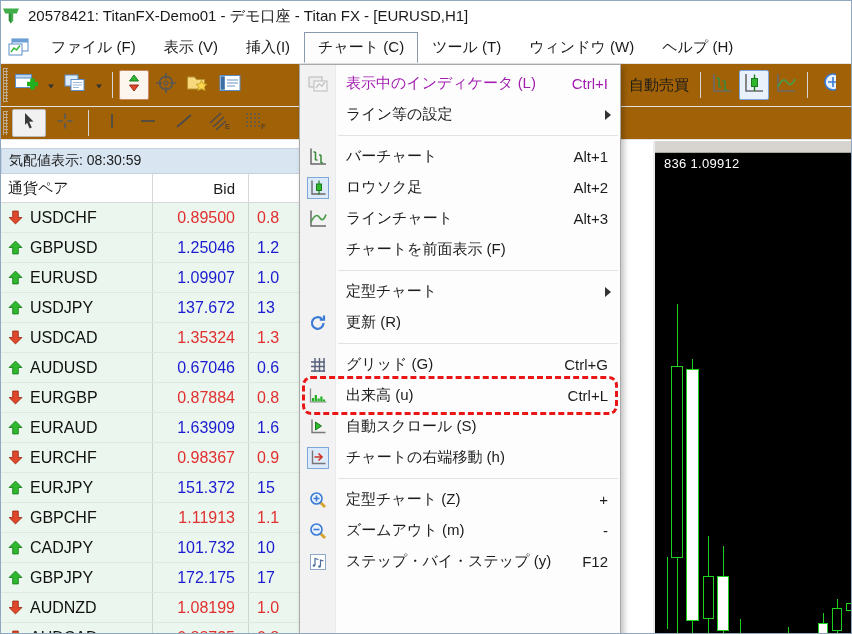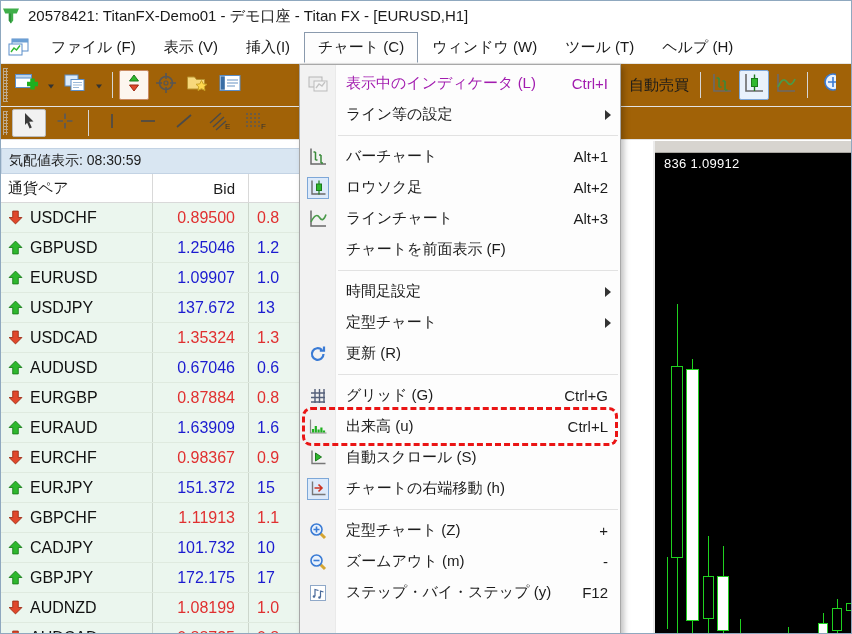--- a/index.html
+++ b/index.html
@@ -96,22 +96,22 @@
           <rect x="5" y="2" width="16" height="12" fill="#fff" stroke="#5b8ec9"></rect>
           <rect x="5" y="2" width="16" height="3.5" fill="#6b9fd4"></rect>
           <rect x="2" y="7" width="13" height="11" fill="#fff" stroke="#5b8ec9"></rect>
           <path d="M4 15 l3-4 2.5 2 3.5-4.5" stroke="#2eb82e" fill="none" stroke-width="1.4"></path>
         </svg></span>
     <div id="menubar-items" style="display:flex;">
         <span class="menu-top-item">ファイル (F)</span>
         <span class="menu-top-item">表示 (V)</span>
         <span class="menu-top-item">挿入(I)</span>
         <span class="menu-top-item open">チャート (C)</span>
+        <span class="menu-top-item">ツール (T)</span>
         <span class="menu-top-item">ウィンドウ (W)</span>
-        <span class="menu-top-item">ツール (T)</span>
         <span class="menu-top-item">ヘルプ (H)</span>
       </div>
   </div>
 
   <div class="toolbar toolbar1">
     <span class="grip"></span>
     <div id="toolbar1-left" style="display:flex; align-items:center;">
         <div class="tb-btn">
           <span><svg width="26" height="24" viewBox="0 0 26 24">
               <rect x="1.5" y="3.5" width="16" height="13" fill="#fff" stroke="#5b8ec9"></rect>
@@ -483,24 +483,20 @@
             </svg>
           </span>
           <span>ラインチャート</span>
           <span class="shortcut">Alt+3</span>
         </div>
         <div class="menu-item">
           <span>チャートを前面表示 (F)</span>
         </div>
         <div class="menu-sep"></div>
         <div class="menu-item">
-          <span>時間足設定</span>
-          <span class="subarrow"></span>
-        </div>
-        <div class="menu-item">
           <span>定型チャート</span>
           <span class="subarrow"></span>
         </div>
         <div class="menu-item">
           <span class="mi-icon">
             <svg width="18" height="18" viewBox="0 0 18 18">
               <path d="M14.5 9 a5.8 5.8 0 1 1 -1.7-4.1" fill="none" stroke="#3a7bd5" stroke-width="2.2"></path>
               <path d="M15 1.5 v4.2 h-4.2" fill="none" stroke="#3a7bd5" stroke-width="2.2"></path>
             </svg>
           </span>

